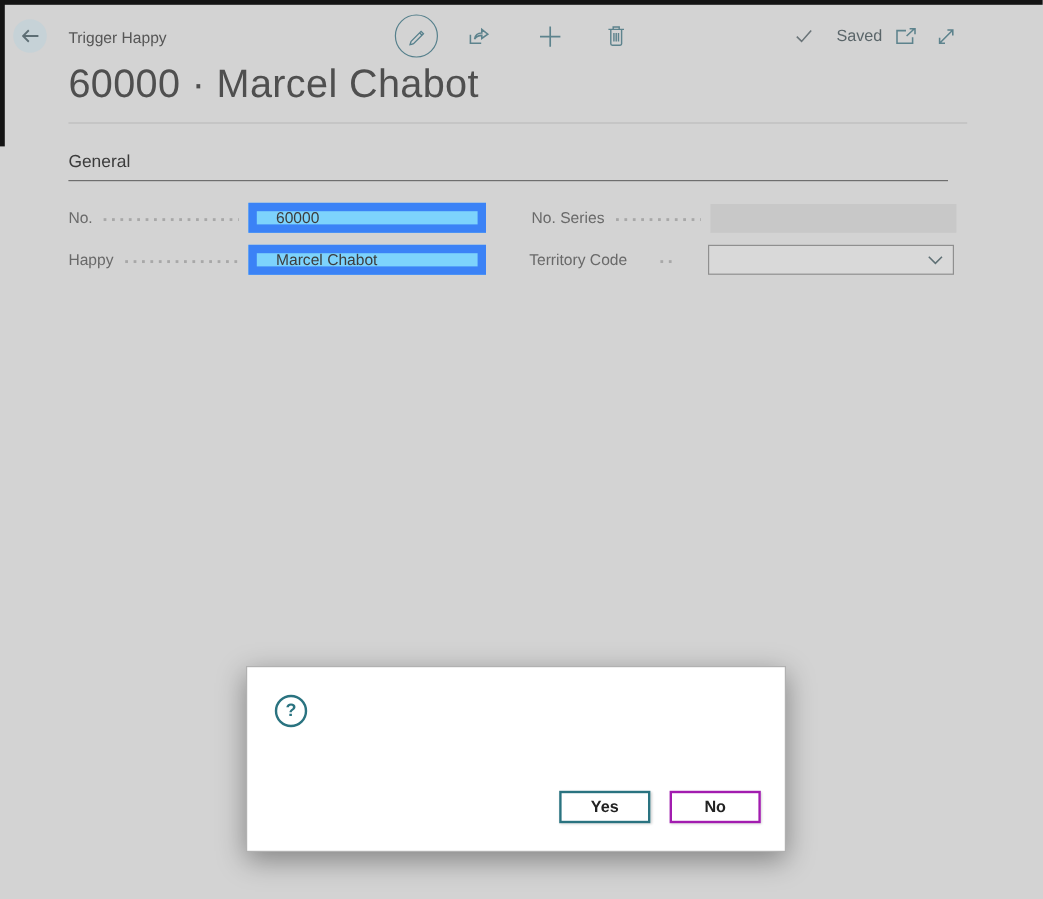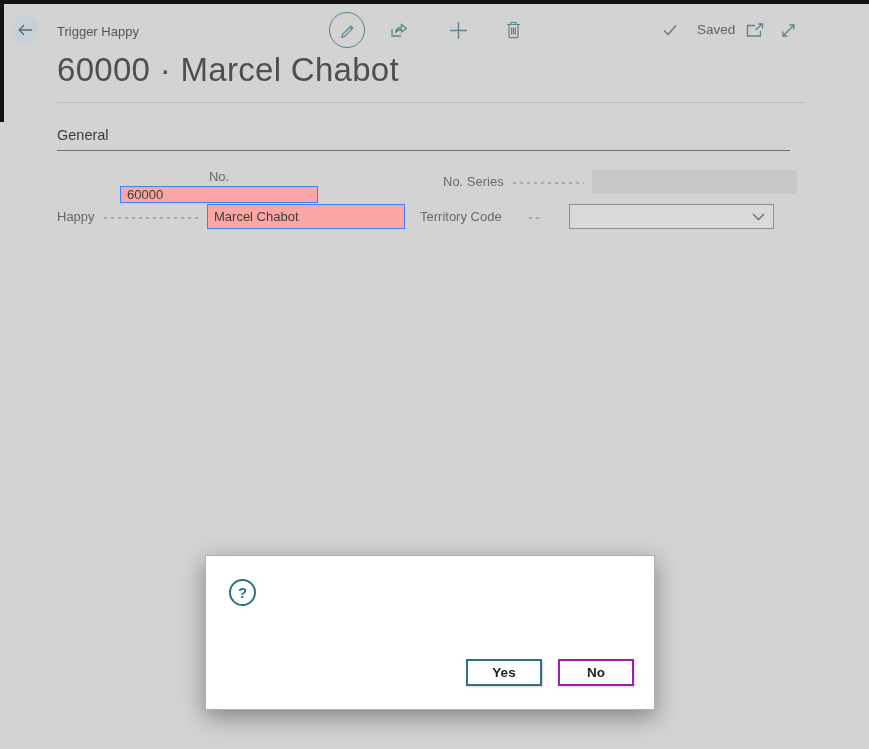--- a/index.html
+++ b/index.html
@@ -42,33 +42,33 @@
     white-space:nowrap;
     text-align:right;
   }
   .title-rule { position:absolute; left:57px; top:102px; width:749px; height:1px; background:#bcbcbc; }
 
   
   .section-title { position:absolute; left:57px; top:127px; font-size:14.5px; font-weight:normal; color:#3b3b3b; }
   .section-rule  { position:absolute; left:57px; top:150px; width:733px; height:1px; background:#6e6e6e; }
 
   .field-row { position:absolute; height:25px; display:flex; align-items:center; }
-  .row-l1 { left:45px;  top:169px; width:348px;flex-direction:column; }
+  .row-l1 { left:57px;  top:169px; width:348px; }
   .row-l2 { left:57px;  top:204px; width:348px; }
   .row-r1 { left:443px; top:169px; width:354px; }
-  .row-r2 { left:420px; top:204px; width:354px;gap:18px; }
+  .row-r2 { left:441px; top:204px; width:354px;gap:18px; }
   .field-label { font-size:13px; color:#696969; white-space:nowrap; }
   .leader {
     flex:1; height:4px; margin:2px 8px 0 7px;
     background-image:radial-gradient(circle, #a8a8a8 1.1px, transparent 1.45px);
     background-size:7px 4px; background-repeat:repeat-x; background-position:left center;
   }
   .text-input {
-    width:198px; height:25px; border:1px solid #3b82f6; background:#fca5a5;
-    font-family:"Liberation Sans", sans-serif; font-size:13px; color:#3d3d3d; padding:0 6px;
+    width:198px; height:25px; border:7px solid #3b82f6; background:#7dd3fc;
+    font-family:"Liberation Sans", sans-serif; font-size:13px; color:#3d3d3d; padding:0 16px;
   }
   .disabled-box { width:205px; height:24px; background:#c8c8c8; border:none; }
   .combo-box {
     position:relative; width:205px; height:25px;
     border:1px solid #8f8f8f; background:#d9d9d9;
     display:flex; align-items:center; justify-content:flex-end; padding-right:8px;
     cursor:pointer;
   }
 
   

